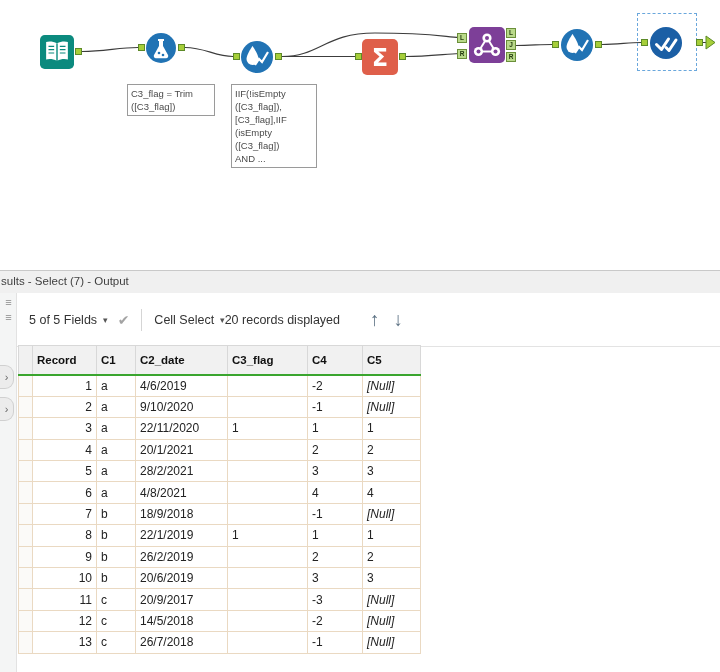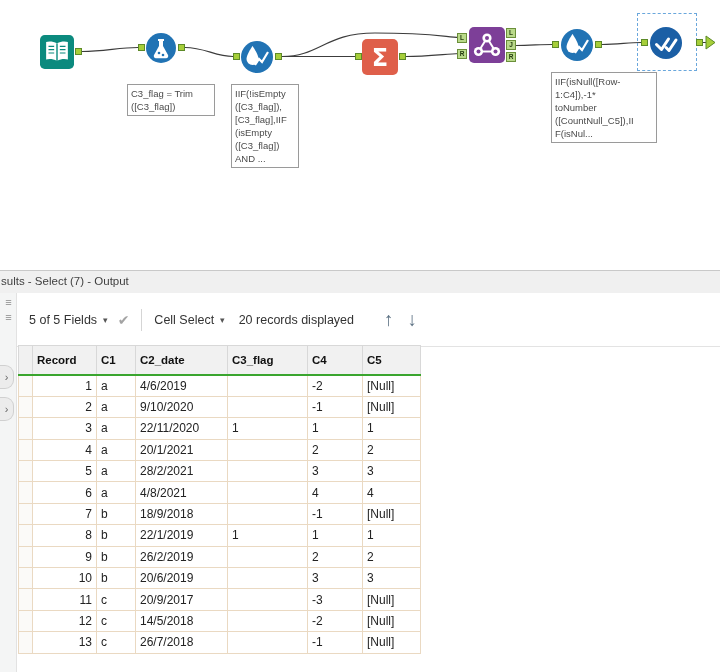--- a/index.html
+++ b/index.html
@@ -29,35 +29,35 @@
   .strip-tab  { position:absolute; left:0; width:14px; height:24px; background:#ececec;
                 border:1px solid #d0d0d0; border-left:none; border-radius:0 9px 9px 0;
                 font-size:11px; color:#666; line-height:22px; text-align:center; }
   .toolbar { position:absolute; left:17px; top:22px; right:0; height:54px;
              display:flex; align-items:center; padding-left:12px;
              border-bottom:1px solid #e3e3e3; font-size:12.5px; color:#333; background:#fff; }
   .dd { display:flex; align-items:center; cursor:default; }
   .dd .caret { font-size:9px; color:#555; margin-left:6px; }
   .apply-check { color:#a3a3a3; font-size:14px; margin-left:10px; }
   .tsep { width:1px; height:22px; background:#d5d5d5; margin:0 12px; }
-  .records-label { margin-left:14px; }
+  .records-label { }
   .nav-arrow { font-size:19px; color:#5d7284; line-height:19px; }
   .nav-arrow.up { margin-left:30px; }
   .nav-arrow.down { margin-left:14px; }
 
   
   .grid { position:absolute; left:18px; top:74px; border-collapse:collapse; font-size:12px; z-index:1; }
   .grid th { background:#f1f1f1; font-weight:bold; color:#111; text-align:left;
              border:1px solid #d8d8d8; border-bottom:2px solid #3aa52e;
              padding:8px 4px; height:12px; font-size:11.5px; }
   .grid td { border:1px solid #ead9c2; padding:0 4px; height:21.4px; color:#222; background:#fff; }
   .grid td.rec { text-align:right; }
   .grid td.handle { background:#fbfaf8; padding:0; }
   .grid th.handle { background:#f1f1f1; }
-  .null-val { color:#a99a7c; }
+  .null-val { color:#a99a7c;font-style:italic; }
 </style>
 </head>
 <body>
 
 <div class="canvas">
 
   <svg class="wires" viewBox="0 0 720 270">
     <g fill="none" stroke="#3c3c3c" stroke-width="1.2" stroke-linecap="round">
       <path d="M82,51.5 C105,51.5 118,47.5 138,47.5"></path>
       <path d="M185,47.5 C205,47.5 215,56.5 233,56.5"></path>
@@ -96,21 +96,21 @@
 
   <div class="tool" style="left:240px; top:40px;">
     <svg width="34" height="34" viewBox="0 0 34 34">
       <circle cx="17" cy="17" r="16" fill="#2173b4"></circle>
       <path d="M12.5 6 C12.5 6 6.5 14.5 6.5 19 A6 6 0 0 0 18.5 19 C18.5 14.5 12.5 6 12.5 6 Z" fill="#fff"></path>
       <polyline points="15,25 19,19 22,22 28,12" stroke="#fff" stroke-width="2.2" fill="none"></polyline>
     </svg>
   </div>
   <span class="anchor" style="left:233px; top:53px;"></span>
   <span class="anchor" style="left:275px; top:53px;"></span>
-  <div class="annotation" style="left:231px; top:84px; width:68px;">IIF(!isEmpty
+  <div class="annotation" style="left:231px; top:84px; width:86px;">IIF(!isEmpty
 ([C3_flag]),
 [C3_flag],IIF
 (isEmpty
 ([C3_flag])
 AND ...</div>
 
   <div class="tool" style="left:362px; top:39px;">
     <svg width="36" height="36" viewBox="0 0 36 36">
       <rect width="36" height="36" rx="5" fill="#df5f4a"></rect>
       <text x="18" y="27" font-size="24" fill="#fff" text-anchor="middle" font-family="DejaVu Sans, sans-serif" font-weight="bold">Σ</text>
@@ -143,25 +143,20 @@
 
   <div class="tool" style="left:560px; top:28px;">
     <svg width="34" height="34" viewBox="0 0 34 34">
       <circle cx="17" cy="17" r="16" fill="#2173b4"></circle>
       <path d="M12.5 6 C12.5 6 6.5 14.5 6.5 19 A6 6 0 0 0 18.5 19 C18.5 14.5 12.5 6 12.5 6 Z" fill="#fff"></path>
       <polyline points="15,25 19,19 22,22 28,12" stroke="#fff" stroke-width="2.2" fill="none"></polyline>
     </svg>
   </div>
   <span class="anchor" style="left:552px; top:41px;"></span>
   <span class="anchor" style="left:595px; top:41px;"></span>
-  <div class="annotation" style="left:551px; top:72px; width:106px;">IIF(isNull([Row-
-1:C4]),-1*
-toNumber
-([CountNull_C5]),II
-F(isNul...</div>
 
   <div class="selection-box" style="left:637px; top:13px; width:60px; height:58px;"></div>
   <div class="tool" style="left:649px; top:26px;">
     <svg width="34" height="34" viewBox="0 0 34 34">
       <circle cx="17" cy="17" r="16" fill="#1b5fa5"></circle>
       <path d="M7.5 18.5 l5 5 l7 -10.5" stroke="#fff" stroke-width="3" fill="none" stroke-linecap="round" stroke-linejoin="round"></path>
       <path d="M17 21.5 l3 3 l7 -10.5" stroke="#fff" stroke-width="3" fill="none" stroke-linecap="round" stroke-linejoin="round"></path>
     </svg>
   </div>
   <span class="anchor" style="left:641px; top:39px;"></span>

